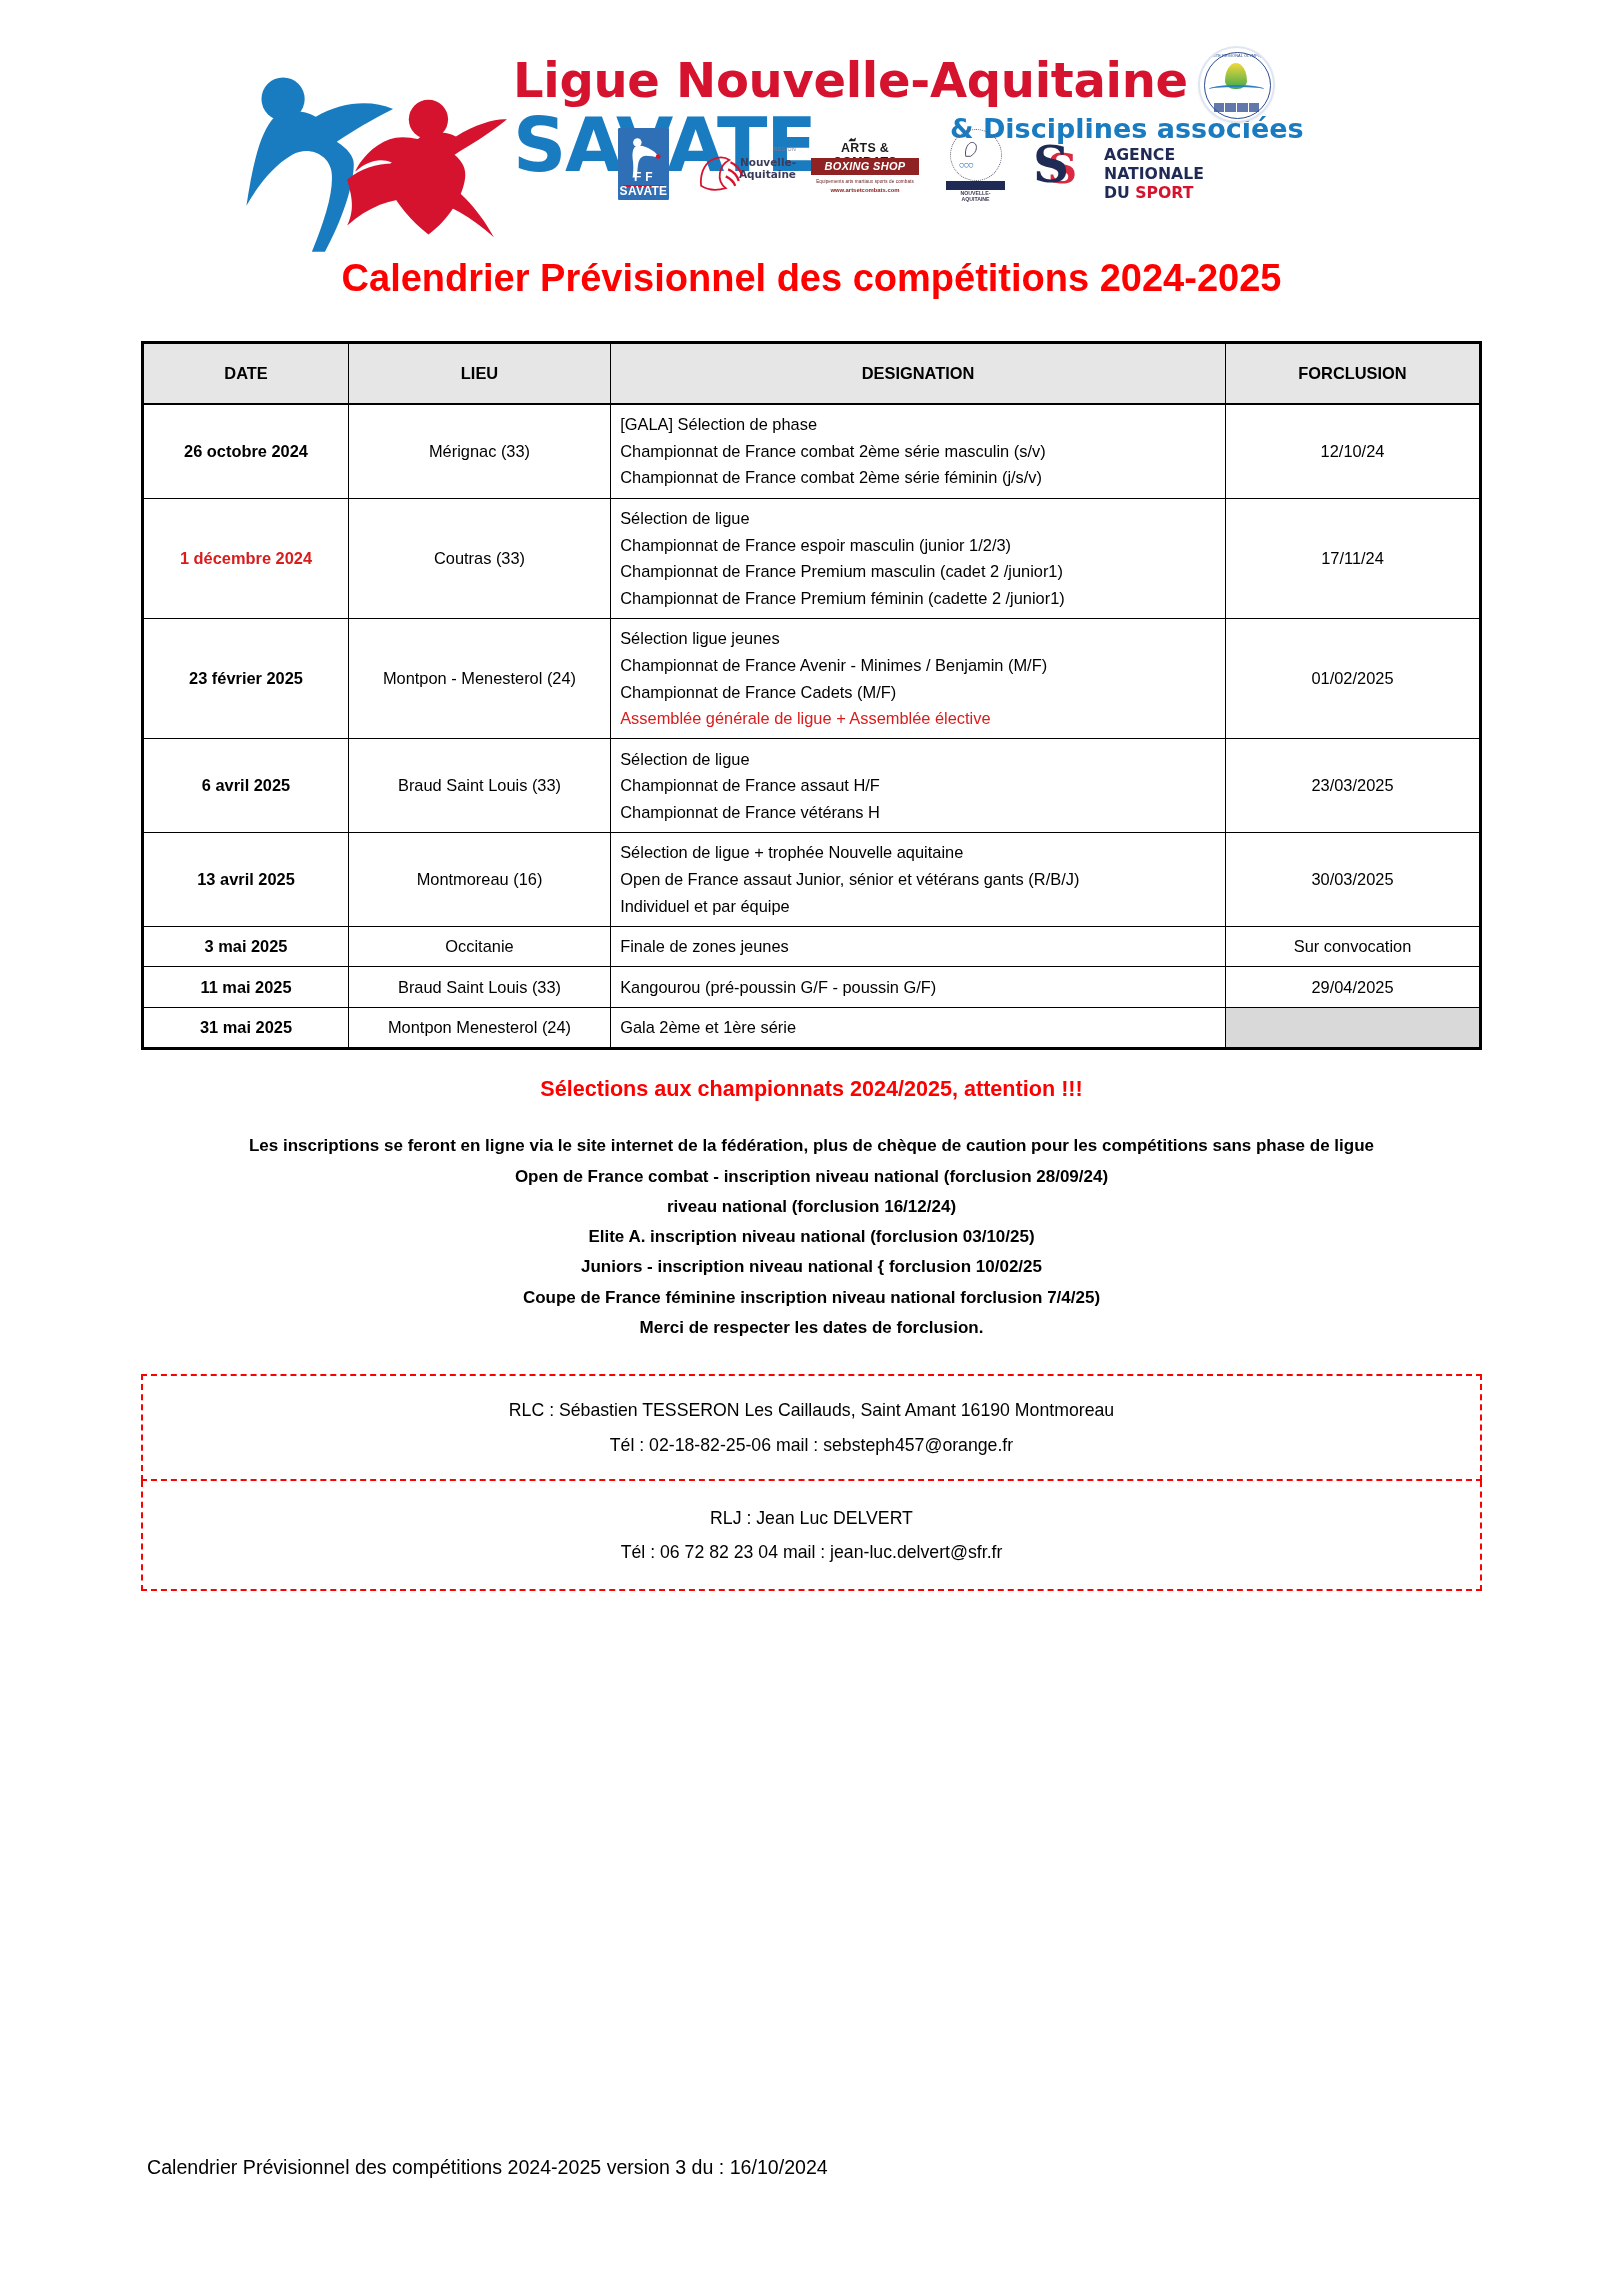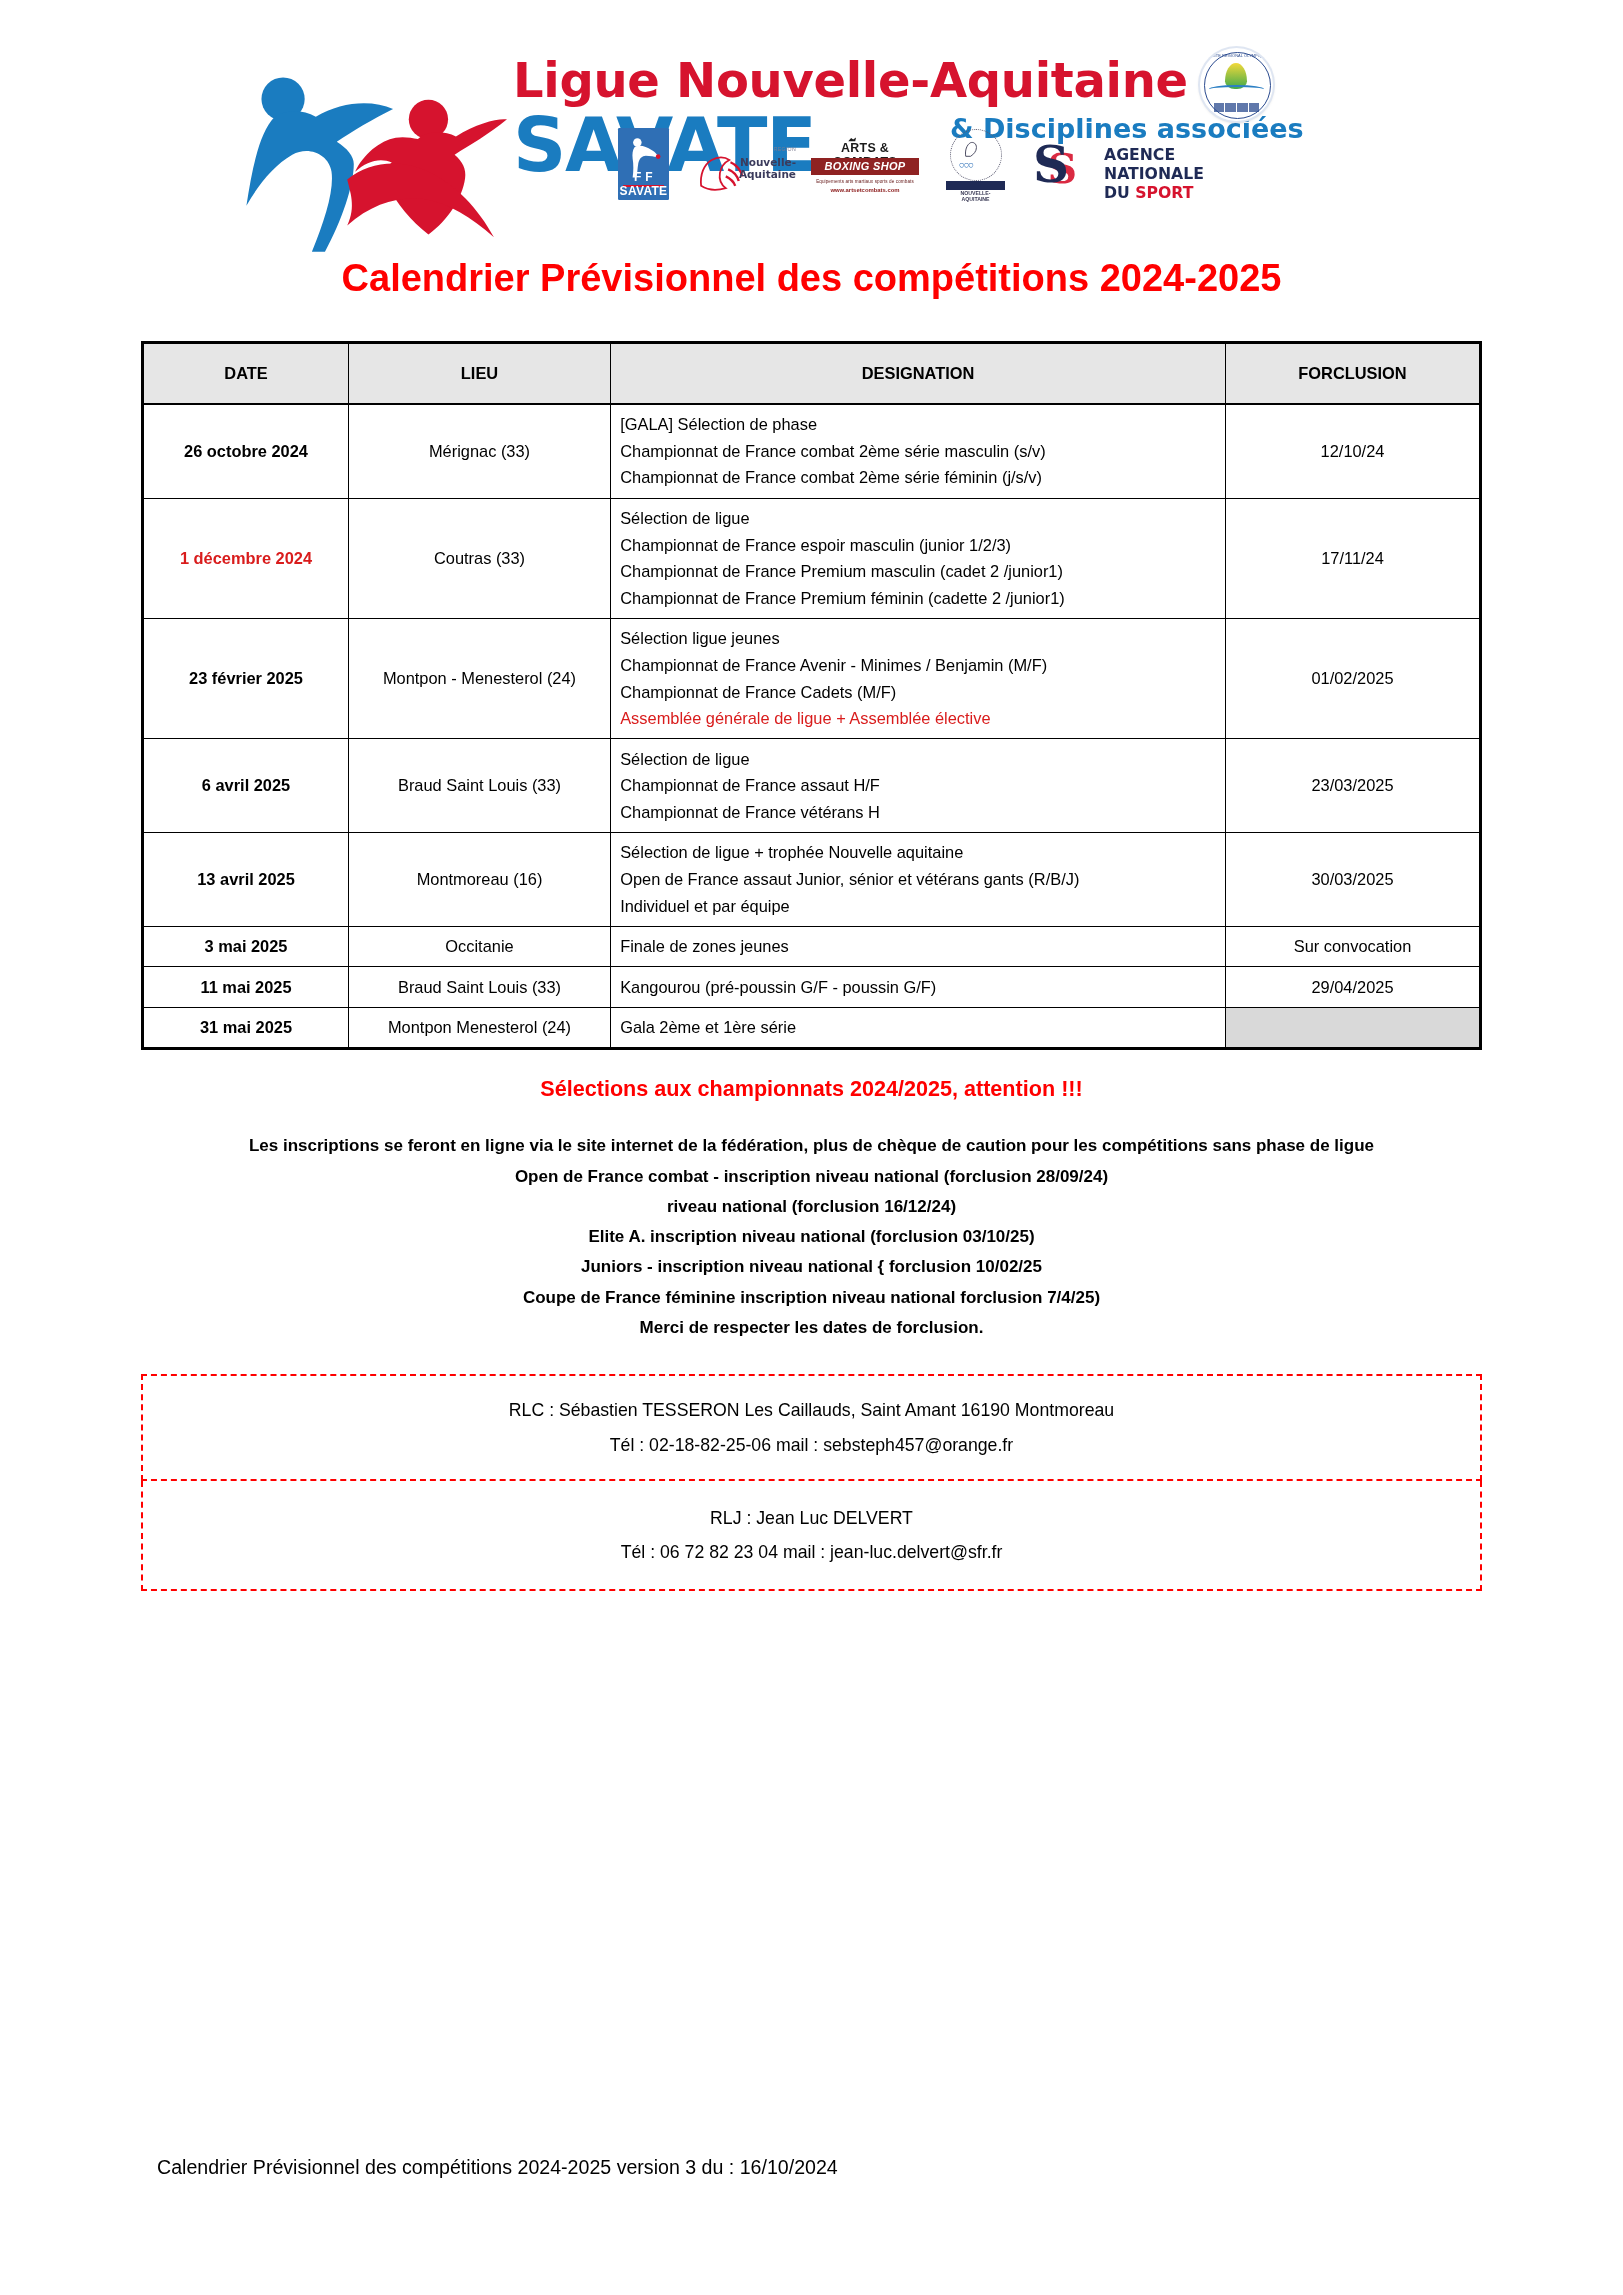--- a/index.html
+++ b/index.html
@@ -209,21 +209,21 @@
     font-size:17.7px;
     line-height:1.95;
     padding:17px 6.5px 17px 6.5px;
   }
   .cbox.first { border-bottom-width:2.6px; }
   .cbox.second { border-top:none; padding-top:19.6px; padding-bottom:19.6px;}
   .cbox .ln { display:block; }
 
   
   .footer {
-    position:absolute; left:157px; bottom:116px;
+    position:absolute; left:147px; bottom:116px;
     font-size:19.6px; color:#000000;
   }
 </style>
 </head>
 <body>
 
 <div class="header">
   <div class="logo-wrap">
 
     <svg class="figures" viewBox="0 0 420 290">

